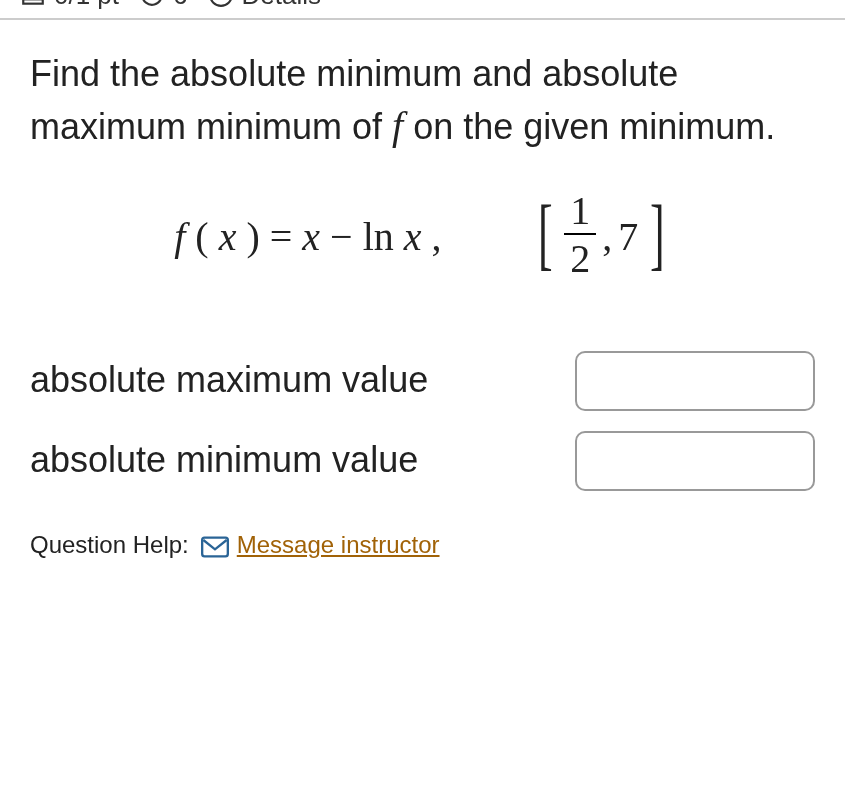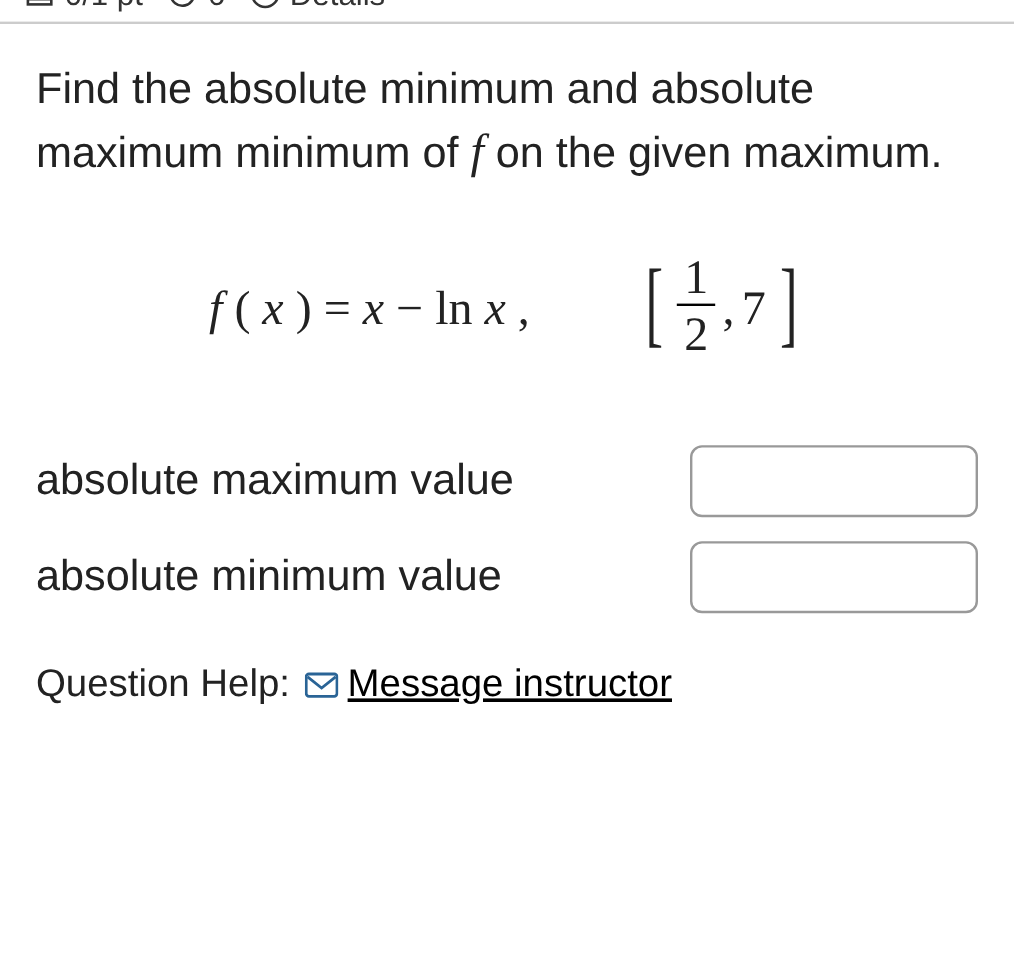--- a/index.html
+++ b/index.html
@@ -24,21 +24,21 @@
     position: relative;
   }
   .topbar .chunk { display: flex; align-items: center; gap: 8px; }
   .topbar svg { flex-shrink: 0; }
   .content {
     padding: 30px 30px 20px 30px;
   }
   .prompt {
     font-size: 36px;
     line-height: 1.35;
-    margin-bottom: 60px;
+    margin-bottom: 40px;
   }
   .math-row {
     font-family: "Times New Roman", Times, serif;
     font-size: 40px;
     display: flex;
     align-items: center;
     justify-content: center;
     gap: 90px;
     margin: 20px 0 60px 0;
   }
@@ -87,28 +87,28 @@
   .answer-input {
     width: 240px;
     height: 60px;
     border: 2px solid #999;
     border-radius: 10px;
     font-size: 28px;
     padding: 0 12px;
     background:#fff;
   }
   .help-row {
-    font-size: 32px;
+    font-size: 24px;
     display: flex;
     align-items: center;
     gap: 12px;
     margin-top: 12px;
   }
   .help-link {
-    color: #000000;
+    color: #a16207;
     text-decoration: underline;
     display: flex;
     align-items: center;
     gap: 8px;
     cursor: pointer;
   }
   .mail-icon { position: relative; top: 2px; }
 </style>
 </head>
 <body>
@@ -135,21 +135,21 @@
         <polyline points="8 11 12 15 16 11"></polyline>
       </svg>
     <span>Details</span>
   </div>
 </div>
 
 <div class="content">
 
   <div class="prompt">
     <span>Find the absolute minimum and absolute</span><br>
-    <span>maximum minimum of </span><span class="ital" style="font-family:'Times New Roman',serif;font-size:40px;">f</span><span> on the given maximum.</span>
+    <span>maximum minimum of </span><span class="ital" style="font-family:'Times New Roman',serif;font-size:40px;">f</span><span> on the given minimum.</span>
   </div>
 
   <div class="math-row">
     <div class="math-eq">
       <span class="ital">f</span>
         <span>(</span>
         <span class="ital">x</span>
         <span>)</span>
       <span> = </span>
       <span class="ital">x</span>

